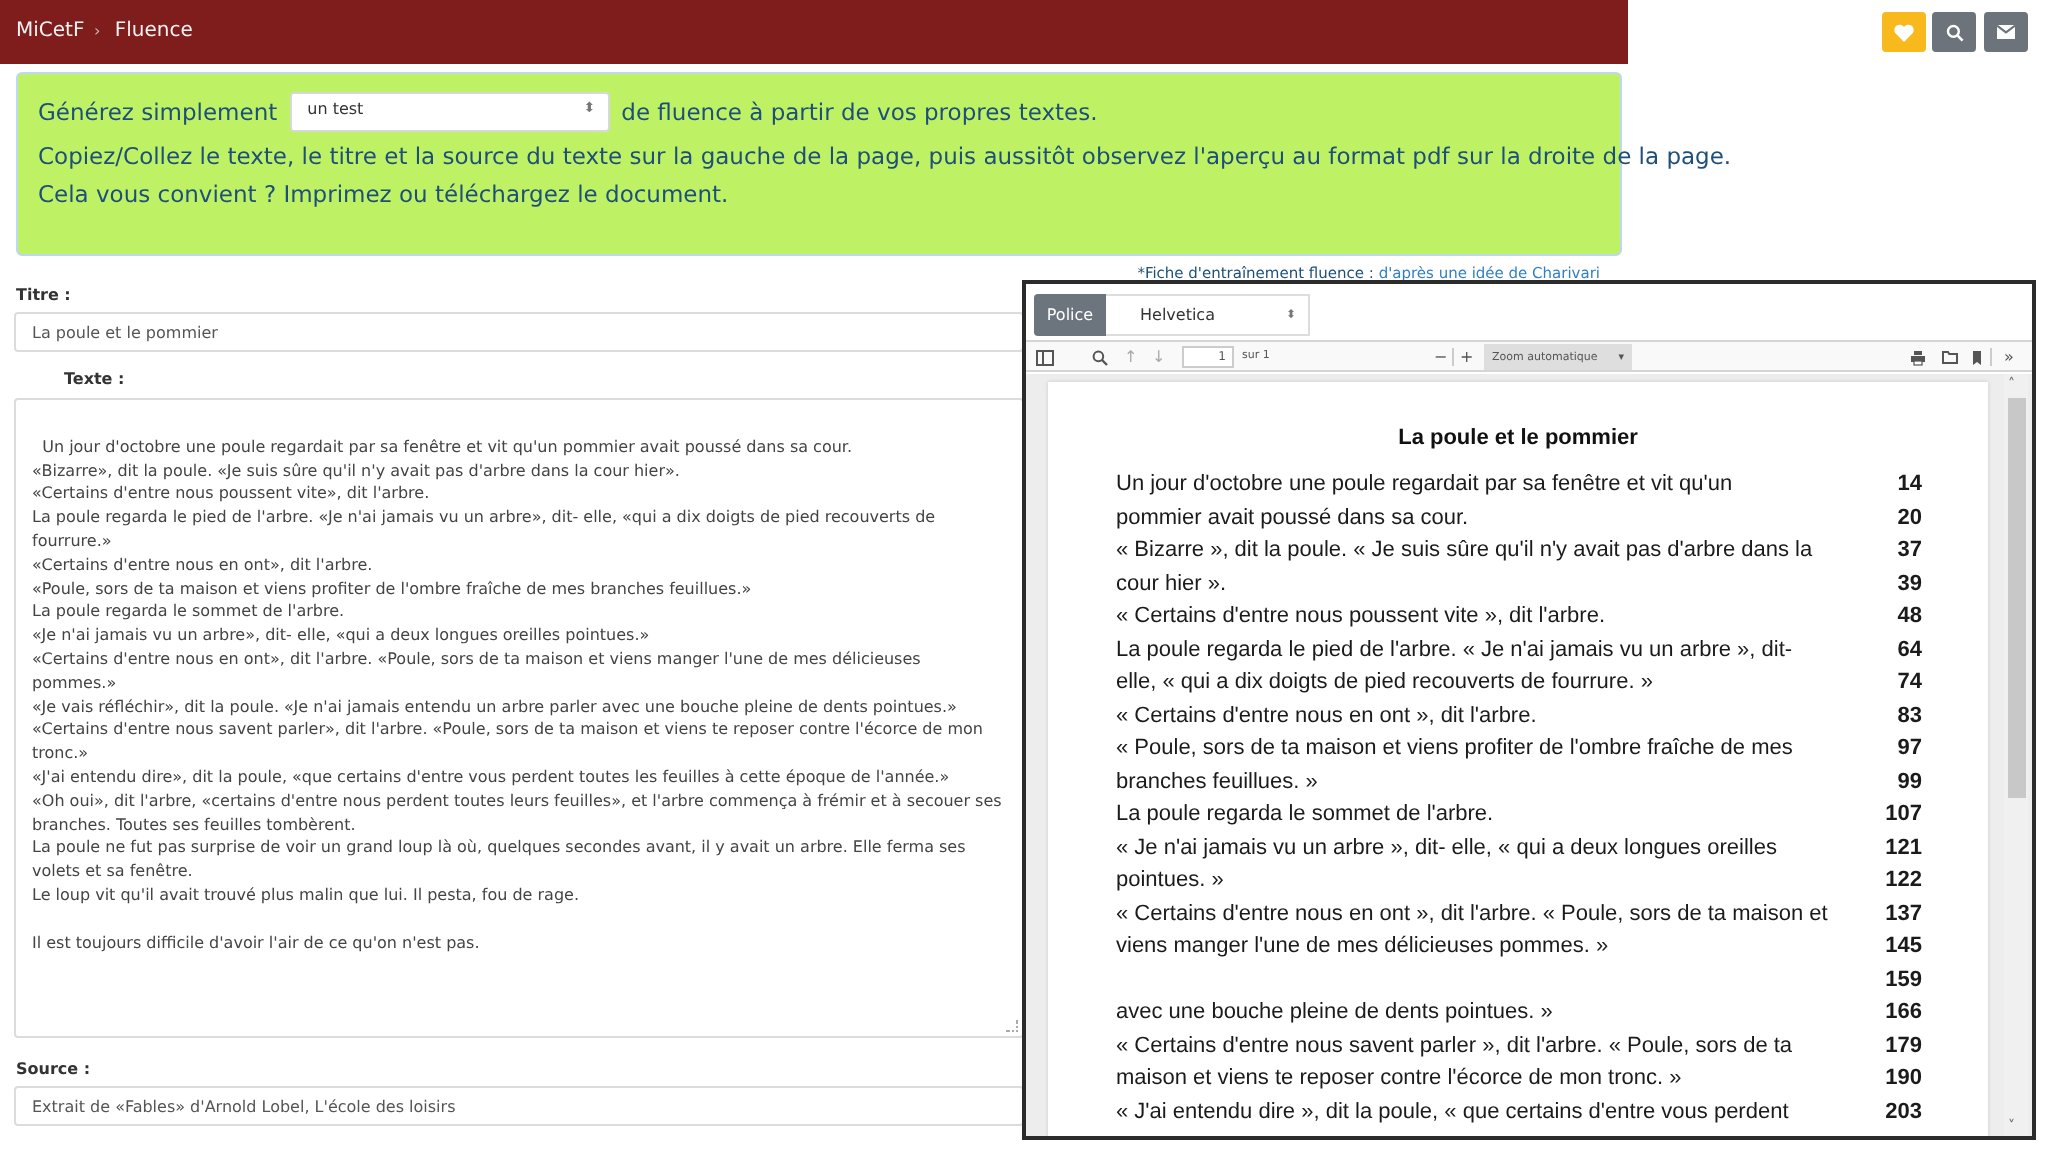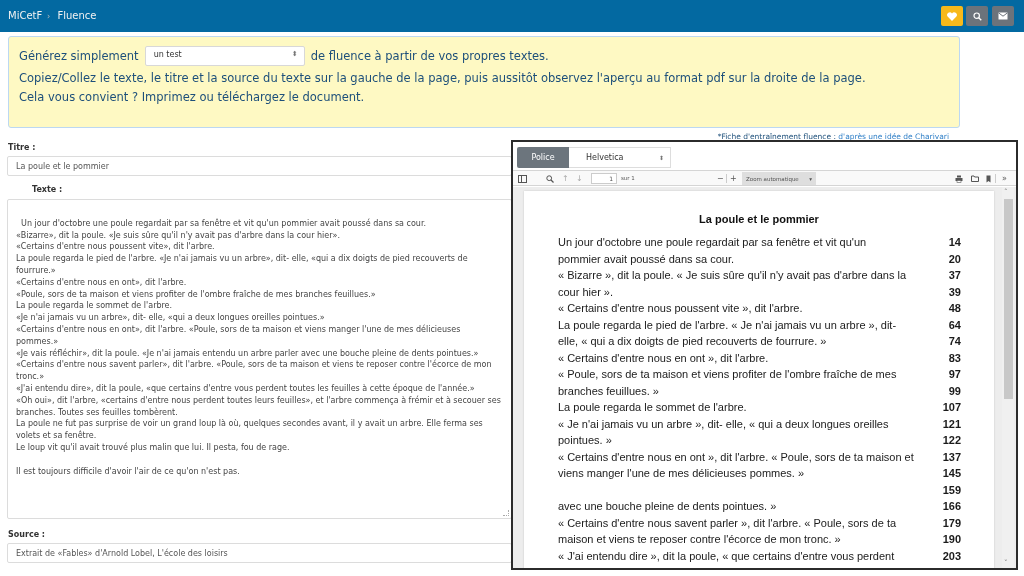--- a/index.html
+++ b/index.html
@@ -1,44 +1,44 @@
 <!DOCTYPE html>
 <html><head>
 <meta charset="utf-8">
 <style>
   * { box-sizing: border-box; margin: 0; padding: 0; }
   html, body { width: 1024px; height: 576px; overflow: hidden; background: #ffffff; font-family: "DejaVu Sans", sans-serif; }
-  .navbar { position: absolute; left: 0; top: 0; width: 1024px; height: 32px; background: #0369a1; color: #fff; }
+  .navbar { position: absolute; left: 0; top: 0; width: 814px; height: 32px; background: #7f1d1d; color: #fff; }
   .navbar .brand { position: absolute; left: 8px; top: 10px; font-size: 10px; color: #f2f2f2; }
   .navbar .crumb { position: absolute; left: 47px; top: 10px; font-size: 10px; color: #f2f2f2; }
   .navbar .crumb .sep { font-size: 8px; color: #bbb; margin-right: 4px; }
   .nav-btn { position: absolute; top: 6px; width: 22px; height: 20px; border-radius: 2px; display: flex; align-items: center; justify-content: center; }
   .nav-btn.heart { left: 941px; background: #f7b91b; }
   .nav-btn.search { left: 966px; background: #6c737b; }
   .nav-btn.mail { left: 992px; background: #6c737b; }
 
-  .intro { position: absolute; left: 8px; top: 36px; width: 952px; height: 92px; background: #fef9c3; border: 1px solid #bcd8f2; border-radius: 3px; color: #1d4f7a; }
+  .intro { position: absolute; left: 8px; top: 36px; width: 803px; height: 92px; background: #bef264; border: 1px solid #bcd8f2; border-radius: 3px; color: #1d4f7a; }
   .intro .line1 { position: absolute; left: 10px; top: 9px; font-size: 11.5px; display: flex; align-items: center; white-space: nowrap; }
   .intro .select { display: inline-flex; align-items: center; justify-content: space-between; width: 160px; height: 20px; background: #fff; border: 1px solid #d8d8d8; border-radius: 2px; margin: 0 6px; padding: 0 6px 4px 8px; font-size: 8px; color: #333; }
   .intro .select .caret { font-size: 7px; color: #777; }
   .intro .line2 { position: absolute; left: 10px; top: 34px; font-size: 11.5px; white-space: nowrap; }
   .intro .line3 { position: absolute; left: 10px; top: 53px; font-size: 11.5px; white-space: nowrap; }
   .intro .credit { position: absolute; right: 10px; top: 71px; font-size: 7.5px; color: #1d4f7a; white-space: nowrap; margin-top: 24px; }
   .intro .credit a { color: #2f7fc7; text-decoration: none; }
 
   .label { position: absolute; left: 8px; font-size: 8px; font-weight: bold; color: #333; }
   .field { position: absolute; left: 7px; width: 505px; border: 1px solid #dcdcdc; border-radius: 2px; background: #fff; font-size: 8px; color: #555; }
   .title-field { top: 156px; height: 20px; padding: 5px 8px; }
   .text-field { top: 199px; height: 320px; padding: 6px 8px; line-height: 11.8px; color: #444; white-space: pre-wrap; overflow: hidden; }
   .text-field .resize { position: absolute; right: 2px; bottom: 2px; width: 6px; height: 6px; border-right: 1px dotted #aaa; border-bottom: 1px dotted #aaa; }
   .source-field { top: 543px; height: 20px; padding: 5px 8px; }
 
   .preview { position: absolute; left: 511px; top: 140px; width: 507px; height: 430px; border: 2px solid #2b2b2b; background: #fff; overflow: hidden; }
   .font-row { position: absolute; left: 4px; top: 5px; height: 21px; display: flex; }
-  .font-row .police { width: 52px; height: 21px; background: #6c757d; color: #fff; font-size: 8px; display: flex; align-items: center; justify-content: center; border-radius: 2px 0 0 2px; }
+  .font-row .police { width: 36px; height: 21px; background: #6c757d; color: #fff; font-size: 8px; display: flex; align-items: center; justify-content: center; border-radius: 2px 0 0 2px; }
   .font-row .font-select { width: 102px; height: 21px; border: 1px solid #ddd; border-left: none; display: flex; align-items: center; justify-content: space-between; padding: 0 6px 0 17px; font-size: 8px; color: #333; }
   .font-row .font-select .caret { font-size: 6px; color: #777; }
 
   .pdf-toolbar { position: absolute; left: 0; top: 28px; width: 503px; height: 16px; background: #f9f9f9; border-top: 1px solid #d5d5d5; border-bottom: 1px solid #d5d5d5; font-size: 6px; color: #555; }
   .pdf-toolbar .tb { position: absolute; top: 2px; height: 11px; display: flex; align-items: center; justify-content: center; color: #555; font-size: 8px; }
   .pdf-toolbar .page-input { position: absolute; left: 78px; top: 2px; width: 26px; height: 11px; border: 1px solid #ccc; background: #fff; font-size: 6px; text-align: right; padding-right: 3px; line-height: 9px; }
   .pdf-toolbar .of { position: absolute; left: 108px; top: 4px; font-size: 5.5px; }
   .pdf-toolbar .zoom-sel { position: absolute; left: 229px; top: 1px; width: 74px; height: 13px; background: #dedede; font-size: 5.5px; display: flex; align-items: center; justify-content: space-between; padding: 0 4px; }
   .pdf-toolbar .divider { position: absolute; top: 3px; width: 1px; height: 9px; background: #ccc; }
 

